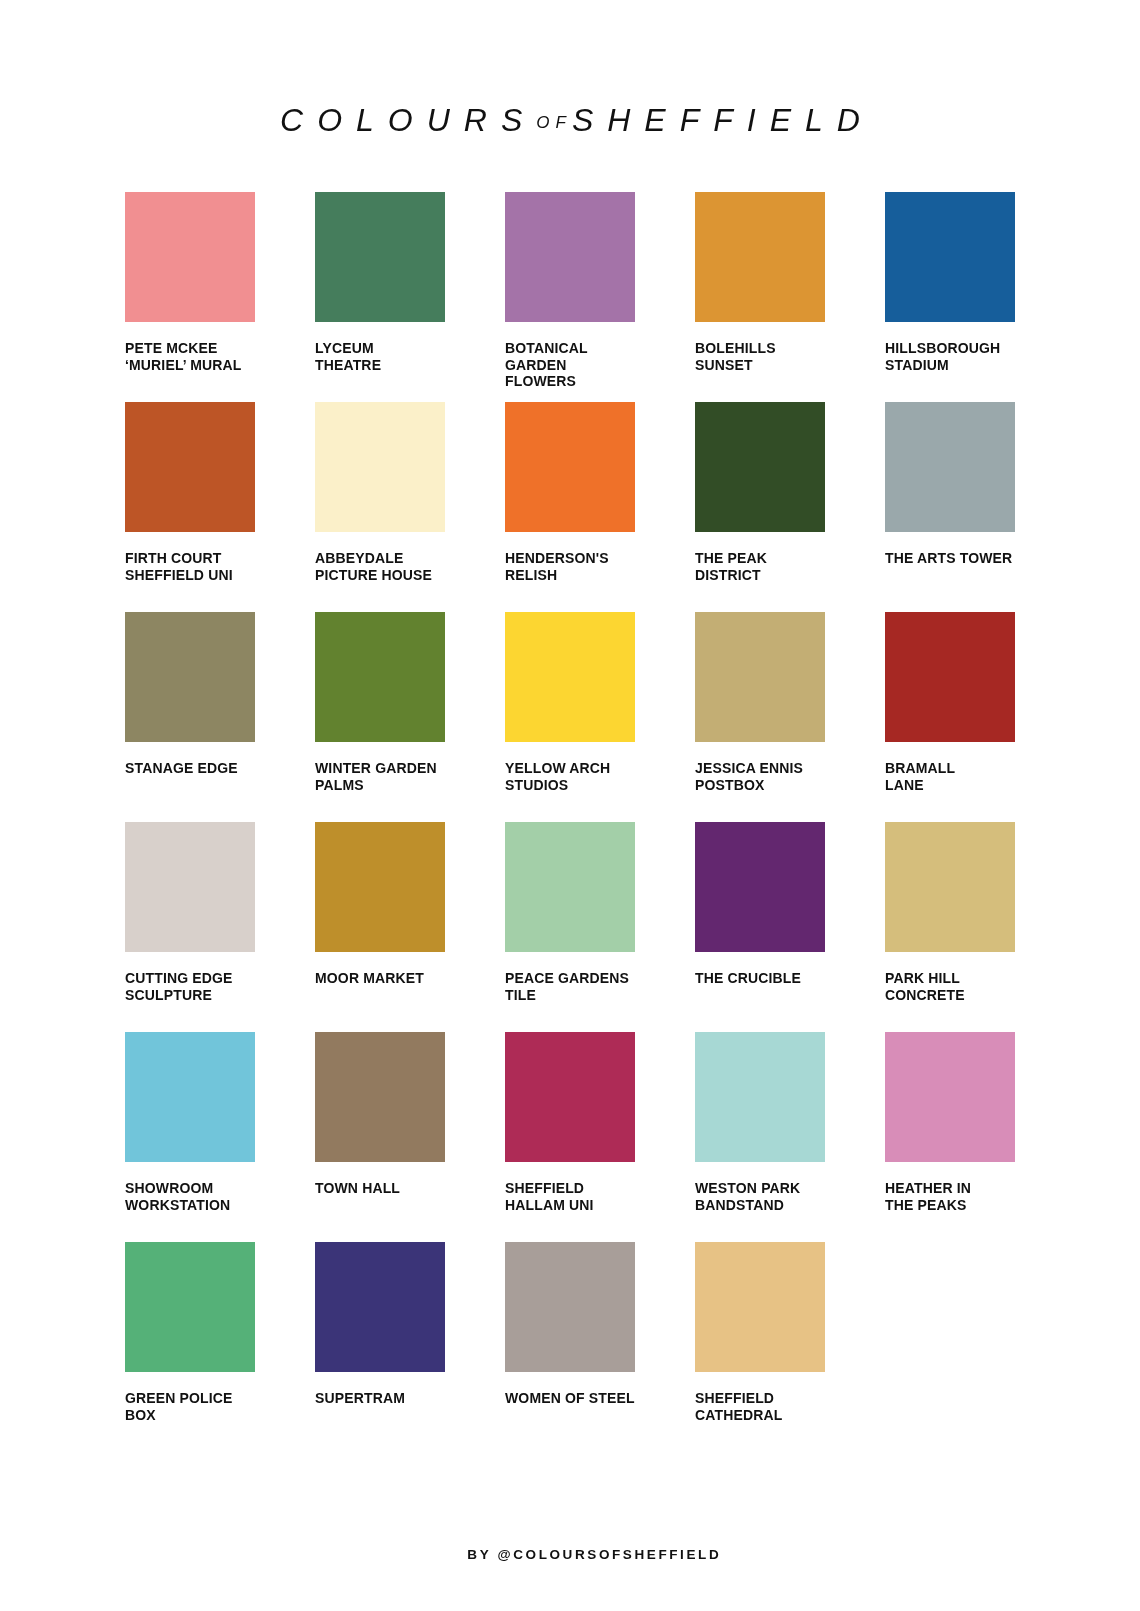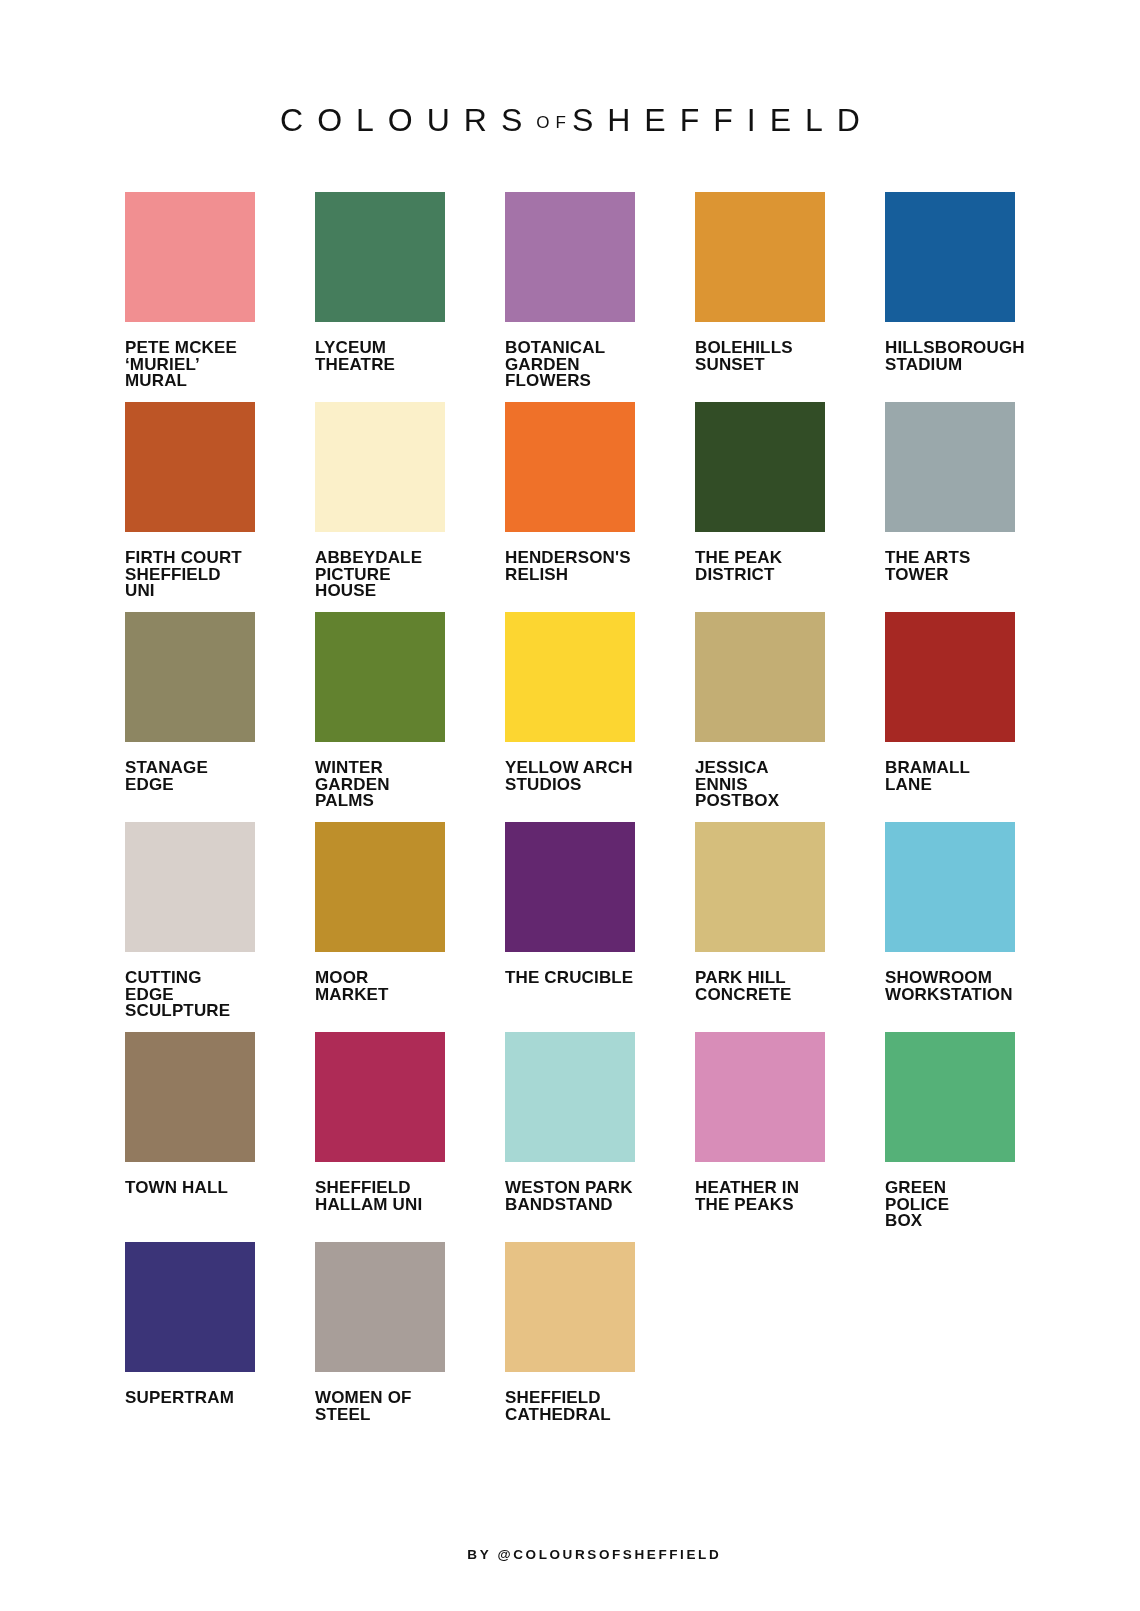--- a/index.html
+++ b/index.html
@@ -25,20 +25,21 @@
     flex-direction: column;
     align-items: center;
   }
 
   
   .title-wrap {
     width: 100%;
     text-align: center;
     margin-top: 100px;
     height: 52px;
+    font-style: italic;
   }
 
   .title {
     font-size: 32px;
     font-weight: 400;
     letter-spacing: 14px;
     text-indent: 14px;
     color: #111111;
     white-space: nowrap;
     display: inline-block;
@@ -69,21 +70,21 @@
   }
 
   .swatch {
     width: 130px;
     height: 130px;
     display: block;
   }
 
   .label {
     margin-top: 18px;
-    font-size: 17px;
+    font-size: 14px;
     font-weight: bold;
     line-height: 16.5px;
     letter-spacing: 0.15px;
     color: #111111;
     text-transform: uppercase;
     white-space: pre-line;
   }
 
   
   .footer-wrap {
@@ -187,20 +188,25 @@
       <div class="cell">
         <div class="swatch" style="background-color: rgb(216, 208, 203);"></div>
         <div class="label">CUTTING EDGE
 SCULPTURE</div>
       </div>
       <div class="cell">
         <div class="swatch" style="background-color: rgb(190, 143, 43);"></div>
         <div class="label">MOOR MARKET</div>
       </div>
       <div class="cell">
+        <div class="swatch" style="background-color: rgb(163, 207, 168);"></div>
+        <div class="label">PEACE GARDENS
+TILE</div>
+      </div>
+      <div class="cell">
         <div class="swatch" style="background-color: rgb(99, 39, 111);"></div>
         <div class="label">THE CRUCIBLE</div>
       </div>
       <div class="cell">
         <div class="swatch" style="background-color: rgb(213, 190, 124);"></div>
         <div class="label">PARK HILL
 CONCRETE</div>
       </div>
       <div class="cell">
         <div class="swatch" style="background-color: rgb(113, 197, 218);"></div>

